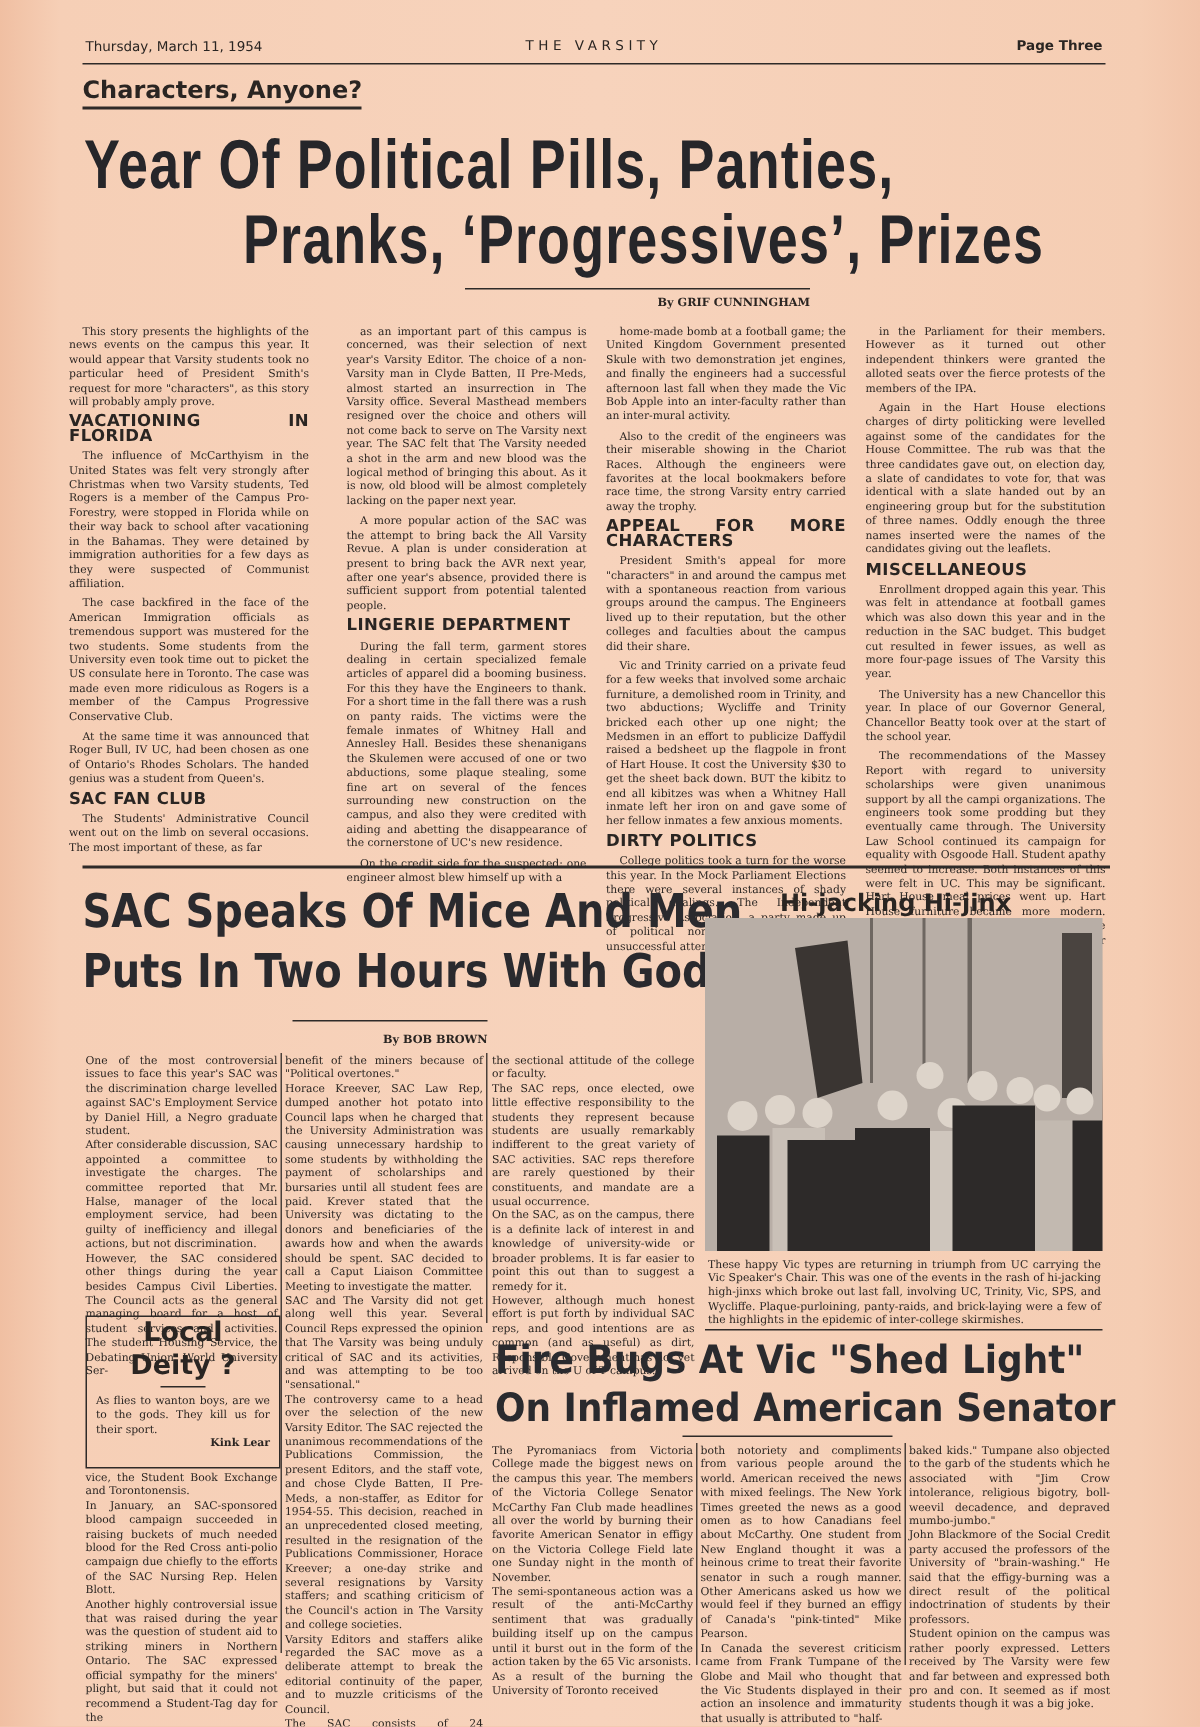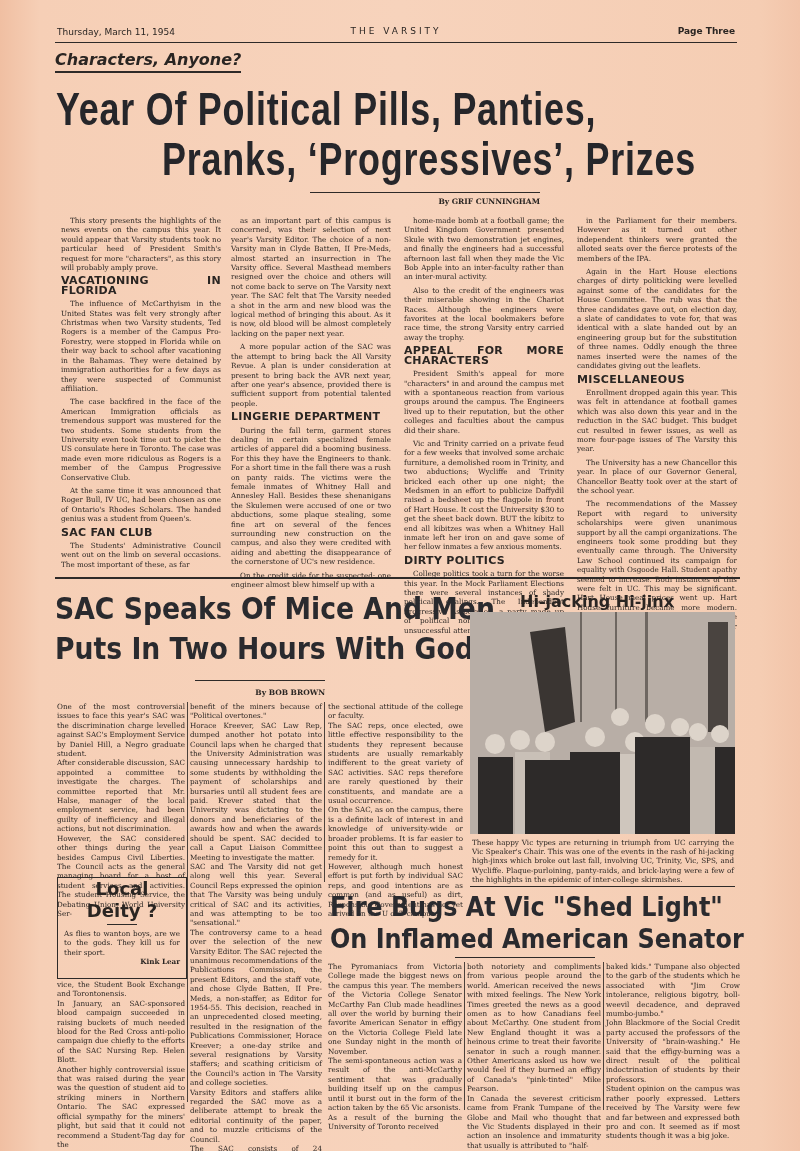--- a/index.html
+++ b/index.html
@@ -3,21 +3,21 @@
 <meta charset="utf-8">
 <style>
   html,body{margin:0;padding:0;}
   body{width:800px;height:1151px;background:#f3c7ad;position:relative;overflow:hidden;font-family:"DejaVu Serif",serif;color:#2a2522;}
   .paper{position:absolute;left:0;top:0;width:800px;height:1151px;background:linear-gradient(90deg,#f0bfa2 0px,#f6cfb6 40px,#f7d3bc 400px,#f5cdb3 760px,#f2c4a9 800px);}
   .abs{position:absolute;}
   .masthead{left:55px;top:22px;width:682px;height:20px;border-bottom:1.5px solid #2e2a28;font-family:"DejaVu Sans",sans-serif;font-size:9px;}
   .masthead .date{position:absolute;left:2px;top:5px;}
   .masthead .name{position:absolute;left:0;right:0;text-align:center;top:4px;letter-spacing:3px;font-size:9px;}
   .masthead .page{position:absolute;right:2px;top:4px;font-weight:bold;font-size:9px;}
-  .kicker{left:55px;top:50px;font-family:"DejaVu Sans",sans-serif;font-weight:bold;font-style:italic;font-size:16px;border-bottom:2px solid #2e2a28;padding-bottom:2px;}
+  .kicker{left:55px;top:50px;font-family:"DejaVu Sans",sans-serif;font-weight:bold;font-size:16px;border-bottom:2px solid #2e2a28;padding-bottom:2px;}
   .headline{font-family:"Liberation Sans",sans-serif;font-weight:bold;color:#26262a;transform-origin:0 0;}
   .h1a{left:56px;top:82px;font-size:46px;transform:scaleX(0.78);letter-spacing:1px;white-space:nowrap;}
   .h1b{left:162px;top:132px;font-size:46px;transform:scaleX(0.78);letter-spacing:1px;white-space:nowrap;}
   .rule{height:1px;background:#2e2a28;}
   .byline{font-family:"DejaVu Serif",serif;font-weight:bold;font-size:7.5px;text-align:right;}
   .col{font-size:7.2px;line-height:9.4px;text-align:justify;}
   .col p{margin:0 0 4px 0;text-indent:9px;}
   .col h3{font-family:"DejaVu Sans",sans-serif;font-size:11px;margin:4px 0 4px 0;letter-spacing:0.3px;}
   .divider{height:1.5px;background:#2e2a28;}
   .vline{width:1px;background:#4a403a;}
@@ -42,21 +42,21 @@
     <span class="name">THE VARSITY</span>
     <span class="page">Page Three</span>
   </div>
 
   <div class="abs kicker">Characters, Anyone?</div>
   <div class="abs headline h1a">Year Of Political Pills, Panties,</div>
   <div class="abs headline h1b">Pranks, ‘Progressives’, Prizes</div>
   <div class="abs rule" style="left:310px;top:192px;width:230px;"></div>
   <div class="abs byline" style="left:310px;top:197px;width:230px;">By GRIF CUNNINGHAM</div>
 
-  <div class="abs col" id="s1c1" style="left:61px;top:216px;width:160px;">
+  <div class="abs col" id="s1c1" style="left:46px;top:216px;width:160px;">
       <p>This story presents the highlights of the news events on the campus this year. It would appear that Varsity students took no particular heed of President Smith's request for more "characters", as this story will probably amply prove.</p>
       <h3>VACATIONING IN FLORIDA</h3>
       <p>The influence of McCarthyism in the United States was felt very strongly after Christmas when two Varsity students, Ted Rogers is a member of the Campus Pro-Forestry, were stopped in Florida while on their way back to school after vacationing in the Bahamas. They were detained by immigration authorities for a few days as they were suspected of Communist affiliation.</p>
       <p>The case backfired in the face of the American Immigration officials as tremendous support was mustered for the two students. Some students from the University even took time out to picket the US consulate here in Toronto. The case was made even more ridiculous as Rogers is a member of the Campus Progressive Conservative Club.</p>
       <p>At the same time it was announced that Roger Bull, IV UC, had been chosen as one of Ontario's Rhodes Scholars. The handed genius was a student from Queen's.</p>
       <h3>SAC FAN CLUB</h3>
       <p>The Students' Administrative Council went out on the limb on several occasions. The most important of these, as far</p>
     </div>
   <div class="abs col" id="s1c2" style="left:231px;top:216px;width:160px;">
       <p>as an important part of this campus is concerned, was their selection of next year's Varsity Editor. The choice of a non-Varsity man in Clyde Batten, II Pre-Meds, almost started an insurrection in The Varsity office. Several Masthead members resigned over the choice and others will not come back to serve on The Varsity next year. The SAC felt that The Varsity needed a shot in the arm and new blood was the logical method of bringing this about. As it is now, old blood will be almost completely lacking on the paper next year.</p>

